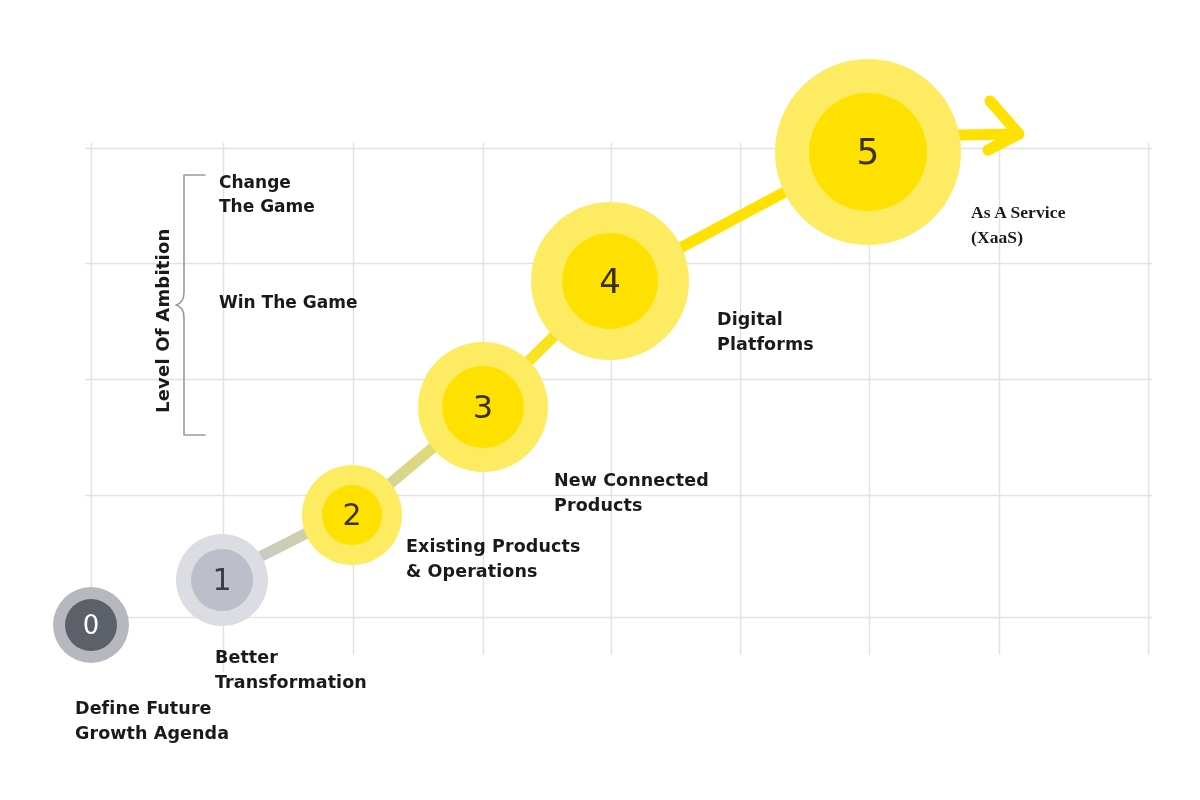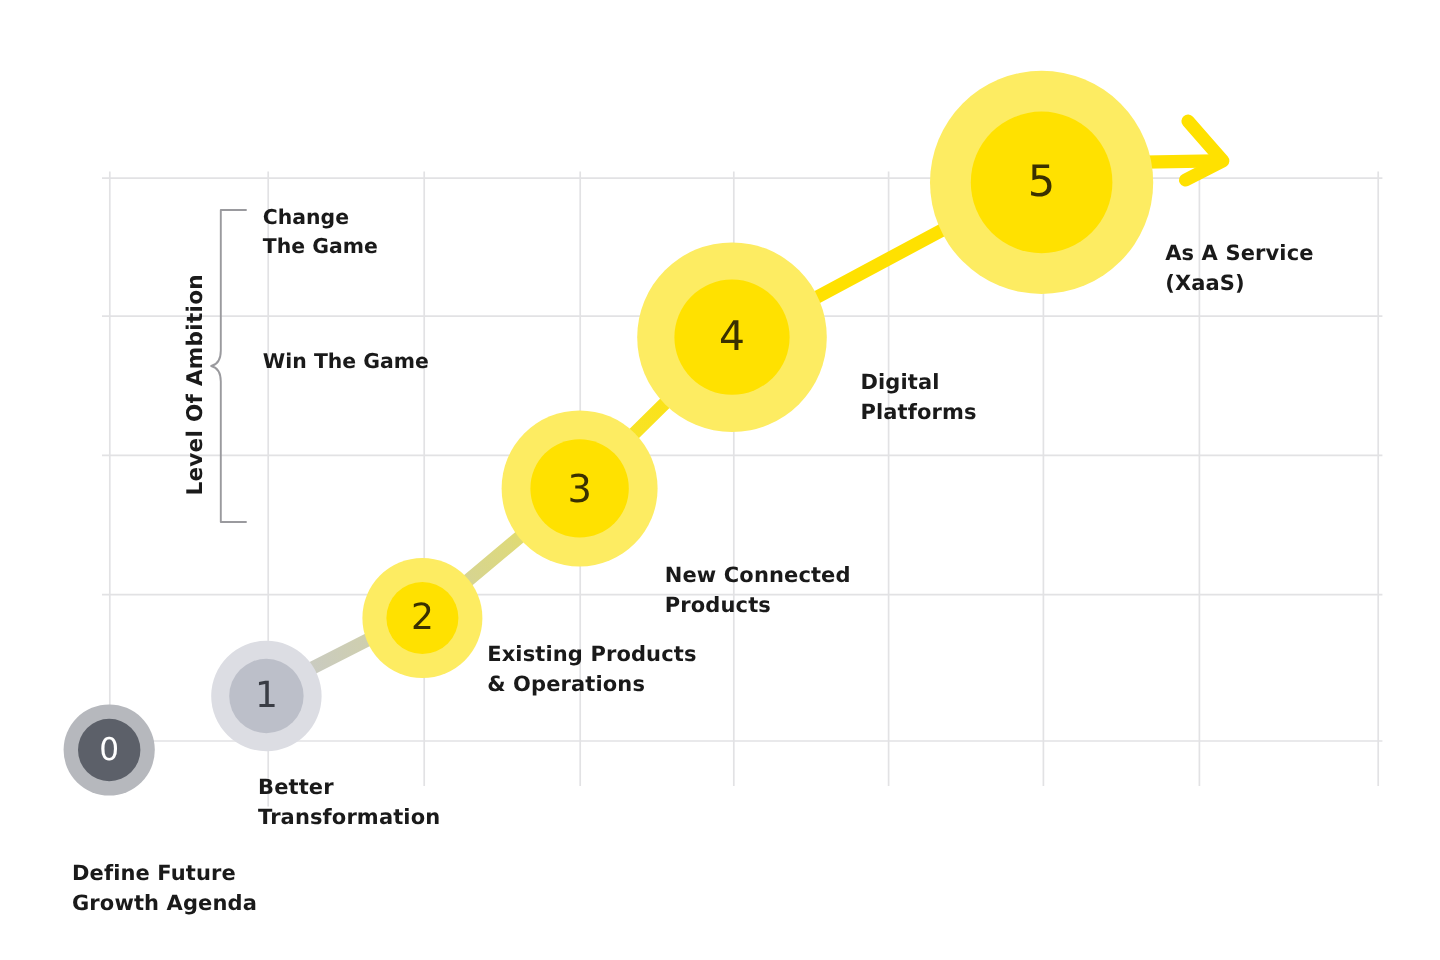--- a/index.html
+++ b/index.html
@@ -175,26 +175,26 @@
 The Game</div>
   <div class="tier-lbl" style="left:219px; top:290px;text-align:center;">Win The Game</div>
 
   <div class="bubble-num light-on-dark" style="left:91px; top:625px; font-size:26px;">0</div>
   <div class="bubble-num dark-on-light" style="left:222px; top:580px; font-size:30px; color:#3a3d45;">1</div>
   <div class="bubble-num dark-on-light" style="left:352px; top:515px; font-size:30px; color:#3a3000;">2</div>
   <div class="bubble-num dark-on-light" style="left:483px; top:407px; font-size:32px; color:#3a3000;">3</div>
   <div class="bubble-num dark-on-light" style="left:610px; top:281px; font-size:34px; color:#3a3000;">4</div>
   <div class="bubble-num dark-on-light" style="left:868px; top:152px; font-size:36px; color:#3a3000;">5</div>
 
-  <div class="lbl" style="left:60px; top:696px;margin-top:20px;">Define Future
+  <div class="lbl" style="left:75px; top:696px;">Define Future
 Growth Agenda</div>
   <div class="lbl" style="left:215px; top:645px;">Better
 Transformation</div>
   <div class="lbl" style="left:406px; top:534px;">Existing Products
 &amp; Operations</div>
   <div class="lbl" style="left:554px; top:468px;">New Connected
 Products</div>
   <div class="lbl" style="left:701px; top:307px;margin-left:16px;">Digital
 Platforms</div>
-  <div class="lbl" style="left:971px; top:200px;">As A Service
+  <div class="lbl" style="left:971px; top:200px;font-family:Liberation Serif, serif;">As A Service
 (XaaS)</div>
 
 </div>
 
 </body></html>

